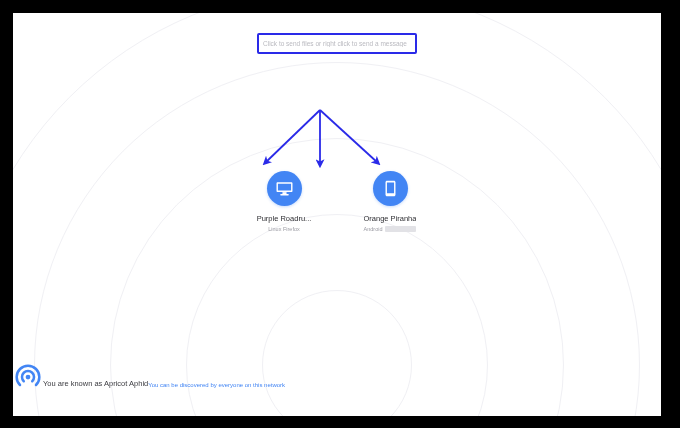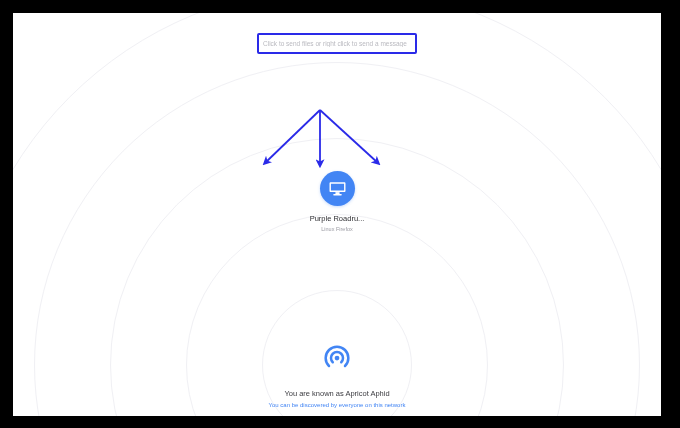--- a/index.html
+++ b/index.html
@@ -143,21 +143,21 @@
     border-radius: 1px;
   }
 
   
   #identity {
     position: absolute;
     left: 0;
     bottom: 8px;
     width: 648px;
     display: flex;
-    flex-direction: column;
+    flex-direction: row;
     align-items: center;
   }
   #radar-logo {
     margin-bottom: 12px;
   }
   #display-name {
     font-size: 7.5px;
     color: #3c3c41;
     margin-bottom: 4px;
   }
@@ -208,20 +208,33 @@
             <rect x="9.4" y="16.6" width="5.2" height="2.6"></rect>
             <rect x="6.6" y="19" width="10.8" height="1.7" rx="0.85"></rect>
           </svg>
         </div>
         <div class="peer-name">Purple Roadru...</div>
         <div class="peer-sub">
           <span>Linux Firefox</span>
         </div>
       </div>
 
+      <div class="peer">
+        <div class="peer-badge">
+          <svg width="19" height="19" viewBox="0 0 24 24" fill="#ffffff">
+            <path d="M7.6 2.2h8.8c1.05 0 1.9.85 1.9 1.9v15.8c0 1.05-.85 1.9-1.9 1.9H7.6c-1.05 0-1.9-.85-1.9-1.9V4.1c0-1.05.85-1.9 1.9-1.9zm-.1 2.3v13.4h9v-13.4h-9z"></path>
+            <circle cx="12" cy="19.6" r="1.05"></circle>
+          </svg>
+        </div>
+        <div class="peer-name">Orange Piranha</div>
+        <div class="peer-sub">
+          <span>Android</span>
+          <span class="redacted"></span>
+        </div>
+      </div>
 
 
     </div>
 
     <div id="identity">
       <div id="radar-logo">
         <svg width="30" height="30" viewBox="0 0 24 24" fill="none" stroke="#4285f4" stroke-width="2" stroke-linecap="round">
           <circle cx="12" cy="12" r="1.9" fill="#4285f4" stroke="none"></circle>
           <path d="M8.6 15.4a4.8 4.8 0 0 1 0-6.8 4.8 4.8 0 0 1 6.8 0 4.8 4.8 0 0 1 0 6.8"></path>
           <path d="M5.6 18.4a9 9 0 0 1 0-12.8 9 9 0 0 1 12.8 0 9 9 0 0 1 0 12.8"></path>

